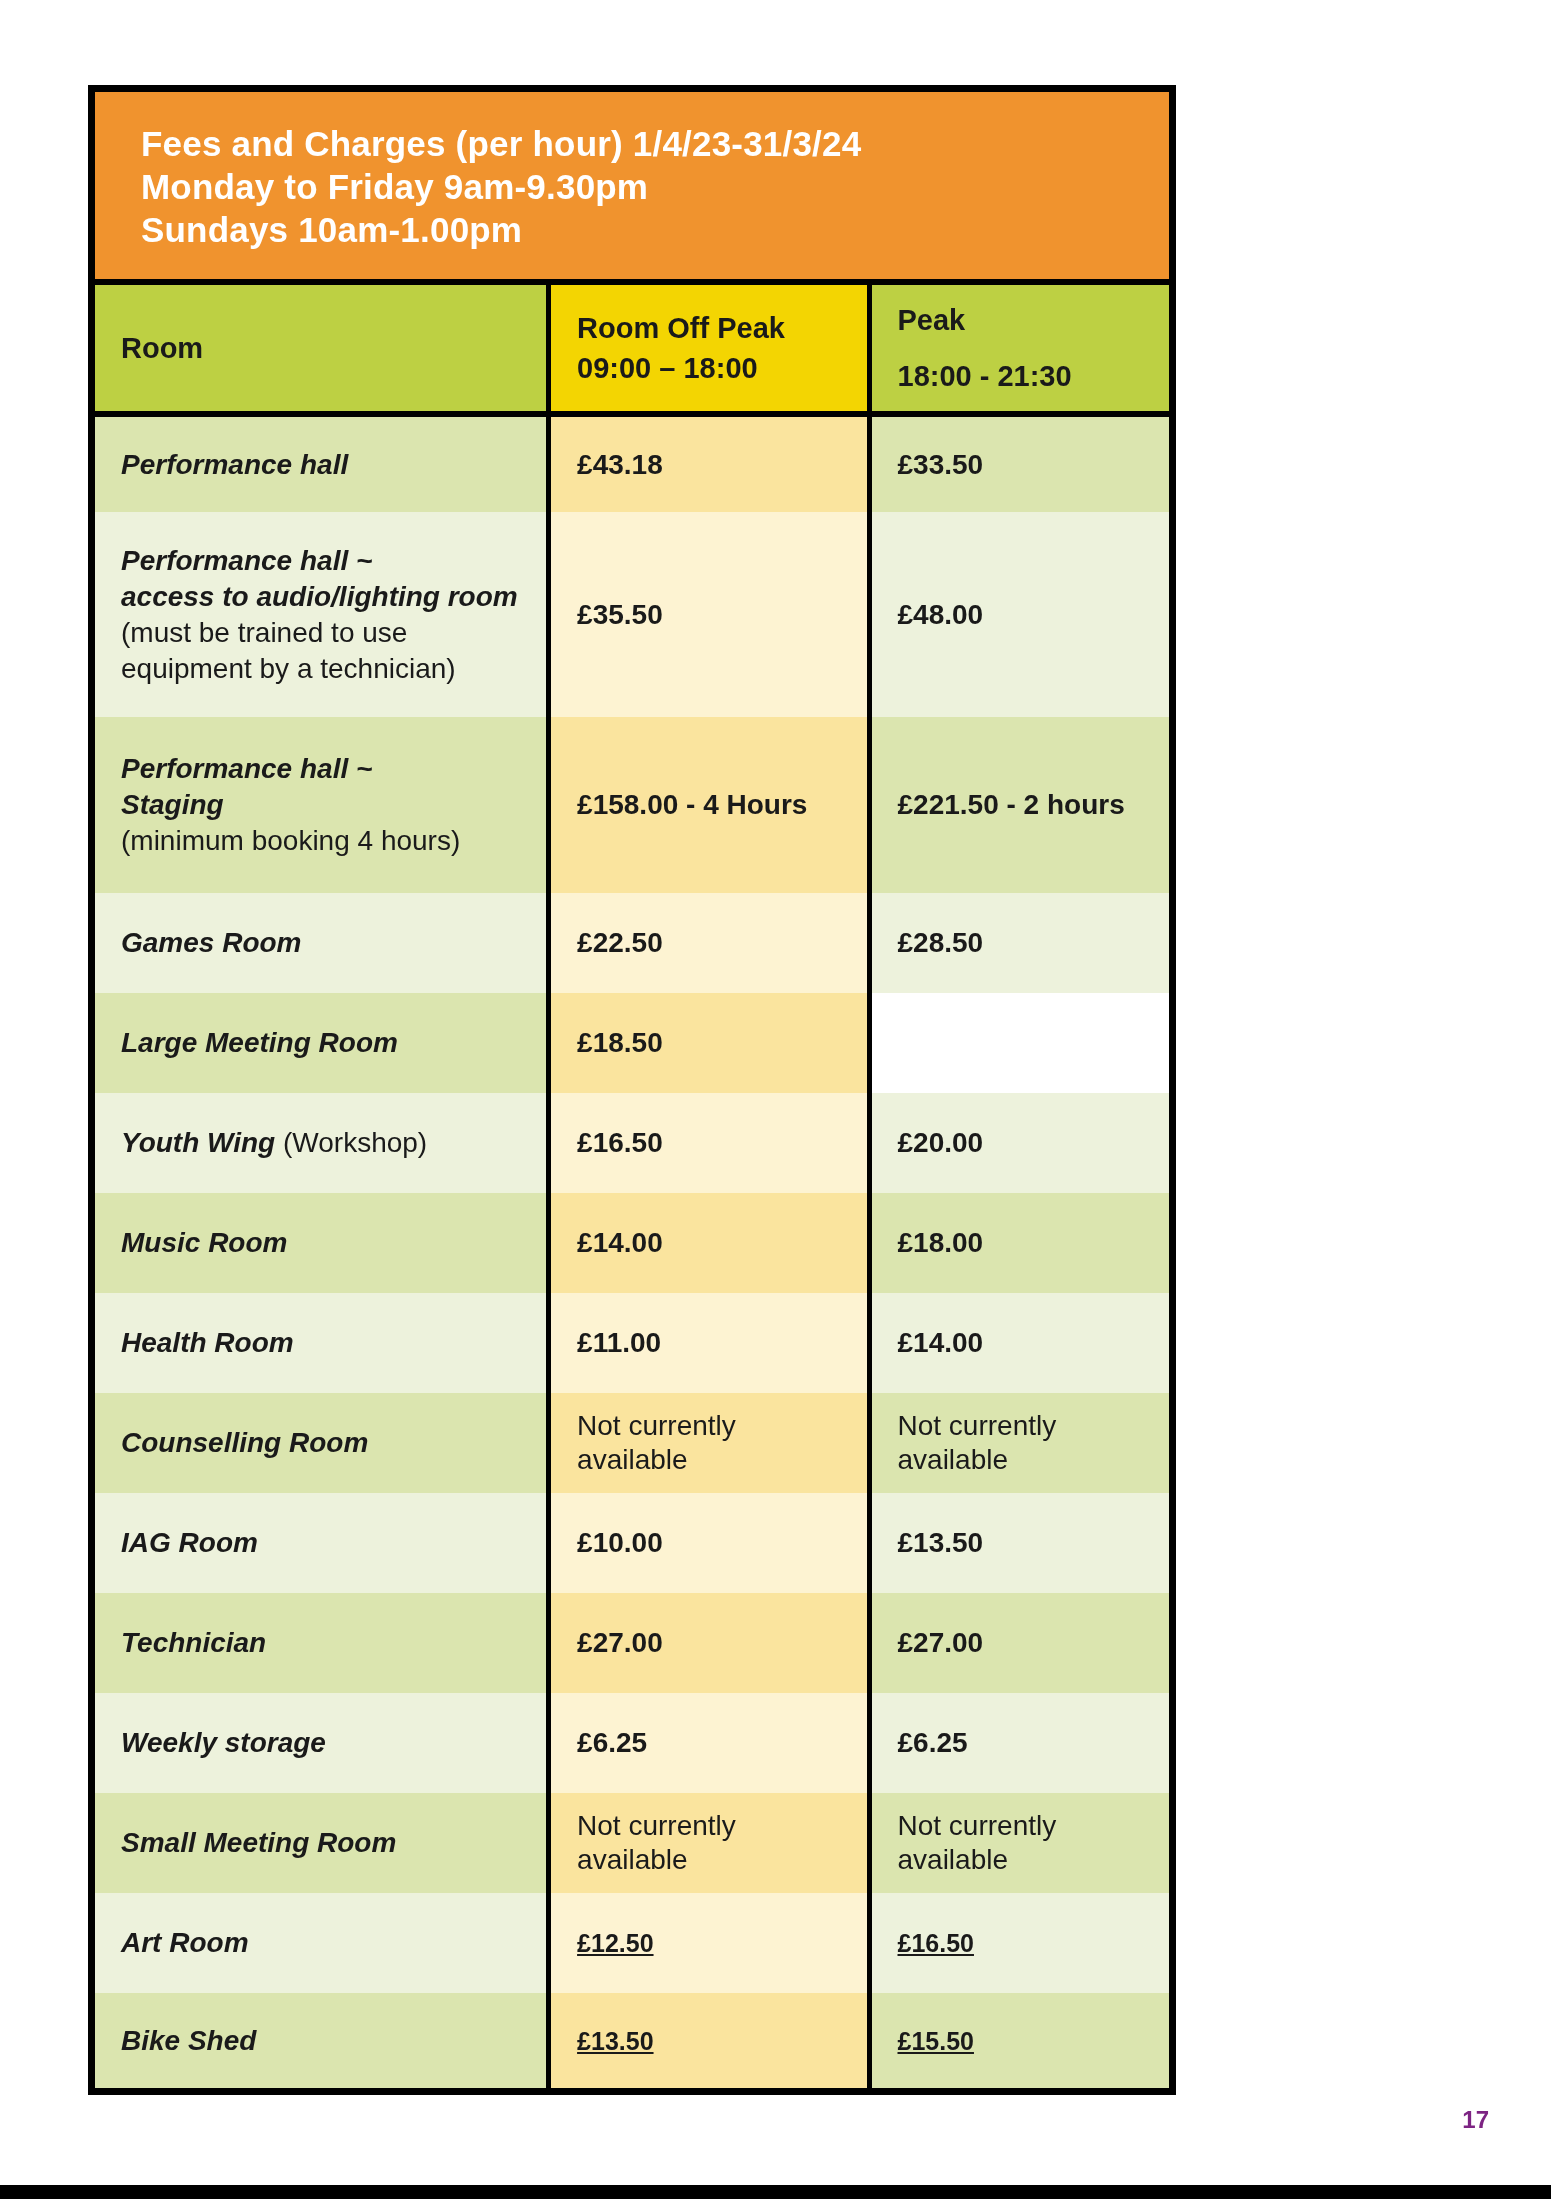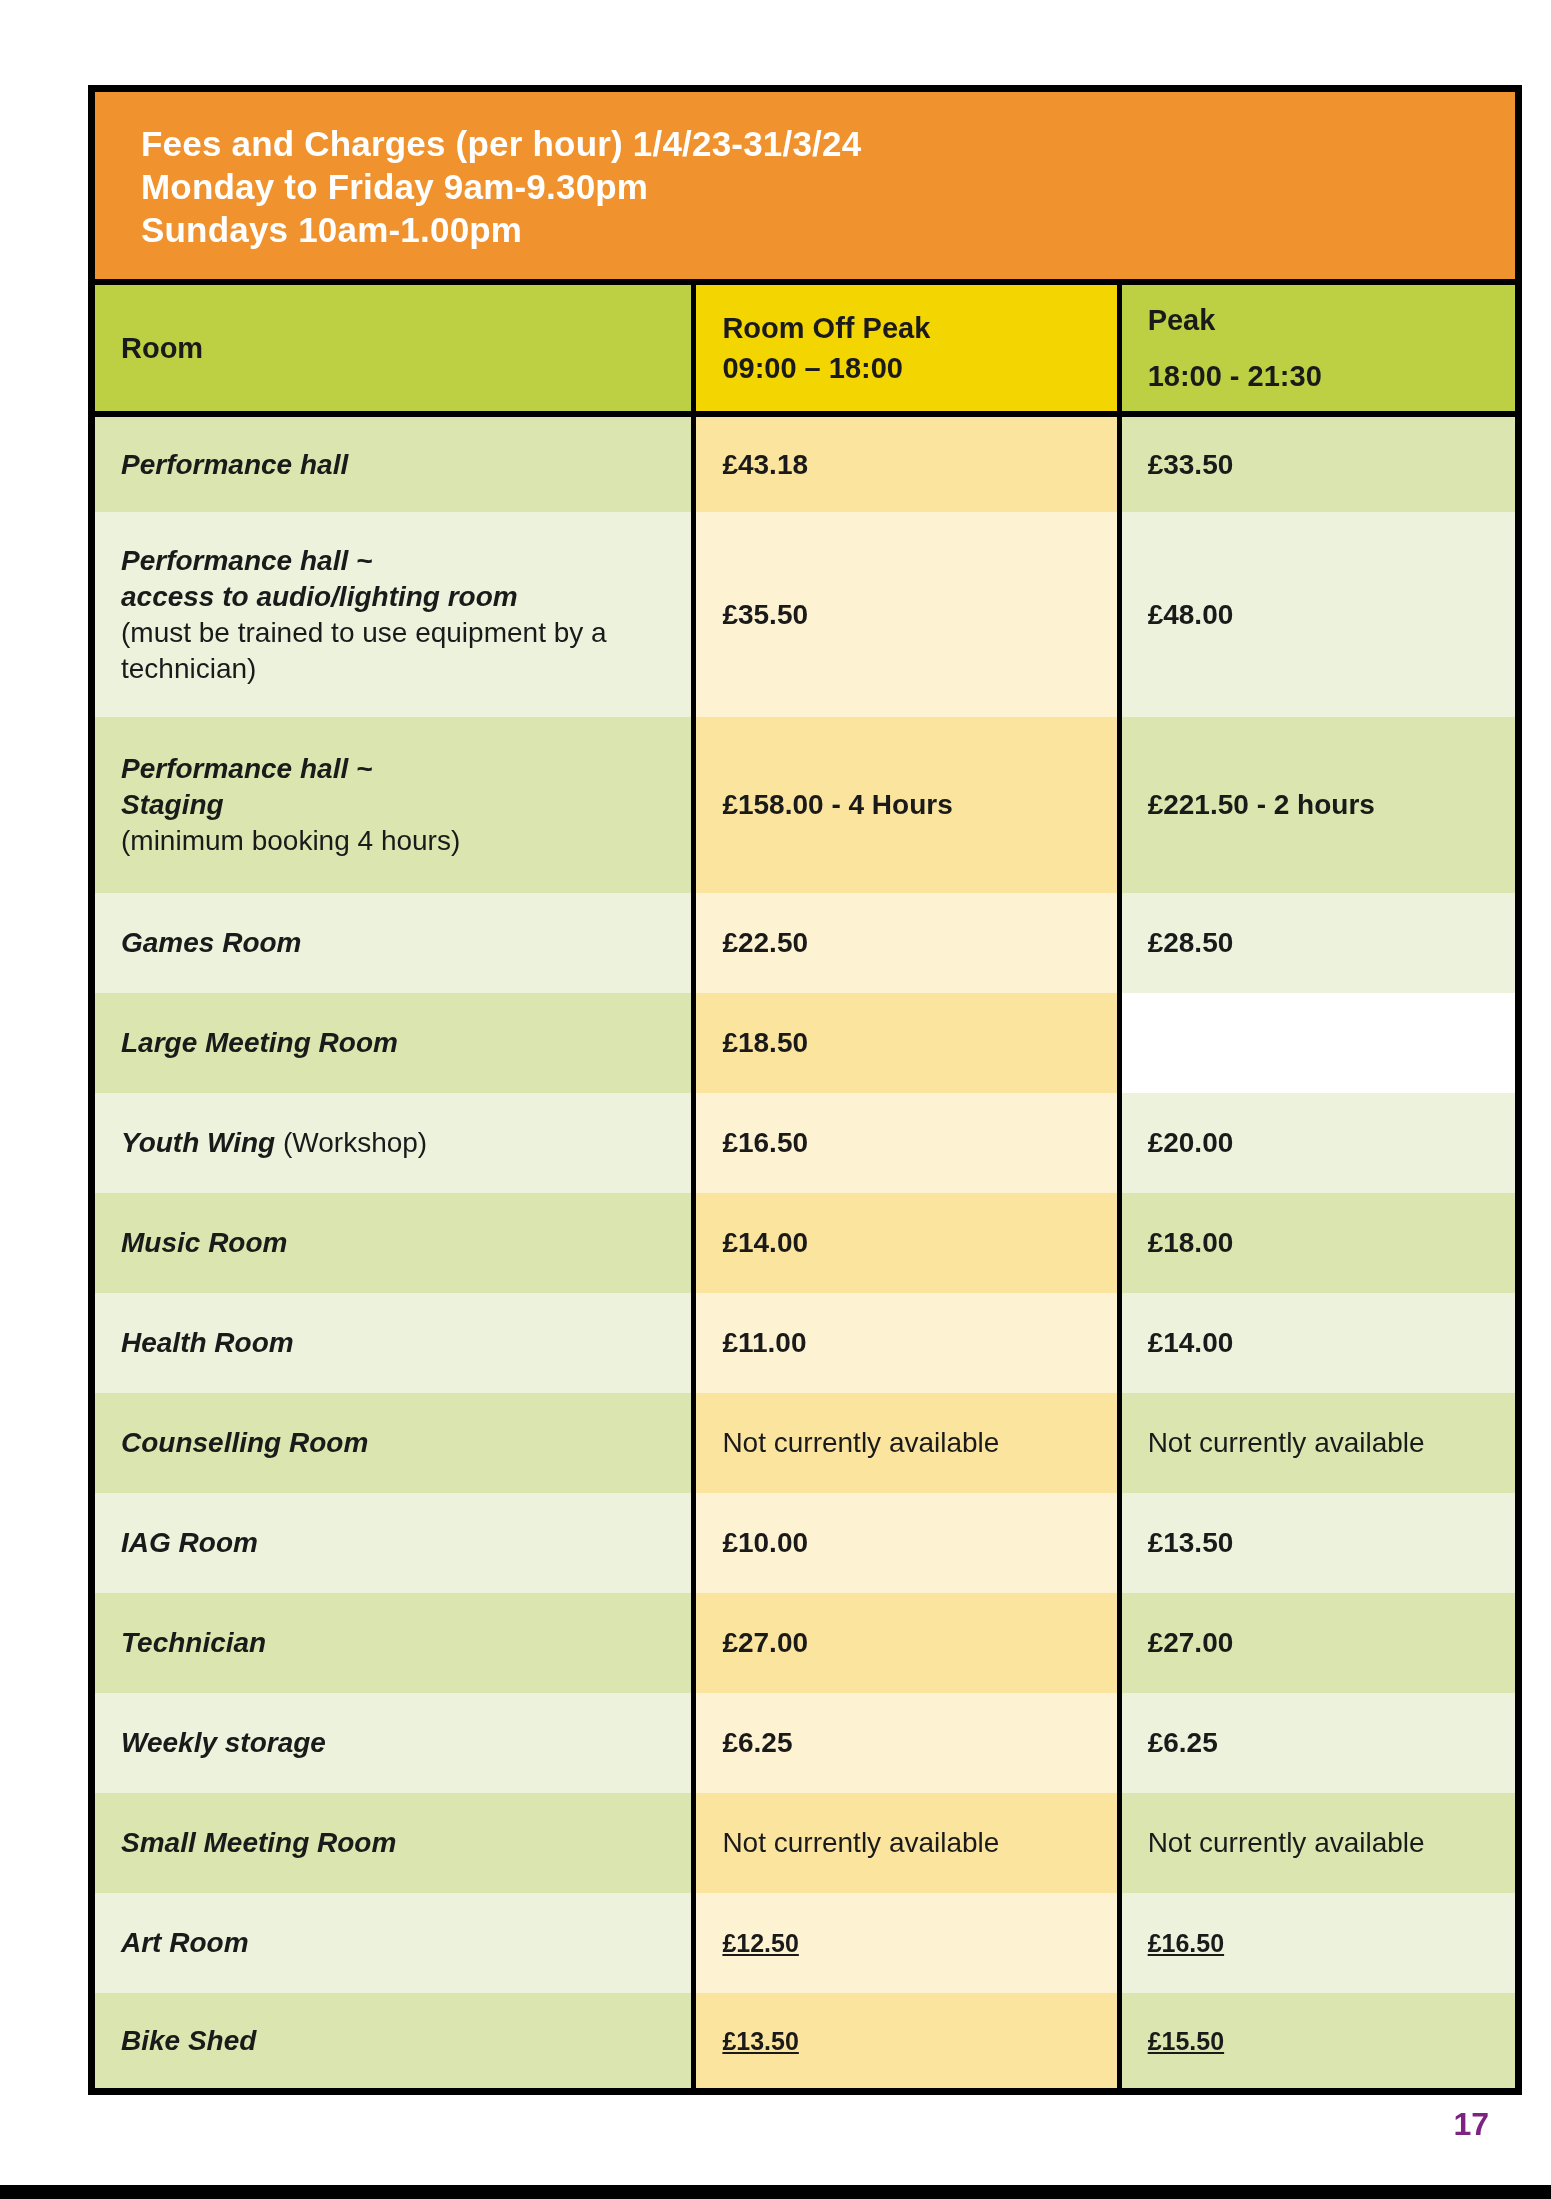--- a/index.html
+++ b/index.html
@@ -13,21 +13,21 @@
     position: relative;
     width: 1551px;
     height: 2199px;
     background: #ffffff;
     overflow: hidden;
   }
   .feestable {
     position: absolute;
     left: 88px;
     top: 85px;
-    width: 1434px;
+    width: 1088px;
     border: 7px solid #000;
     box-sizing: border-box;
     background: #fff;
   }
   .banner {
     background: var(--banner-bg);
     border-bottom: 6px solid #000;
     padding: 30px 42px 28px 46px;
   }
   .banner .bline {
@@ -77,21 +77,21 @@
     font-size: 28px;
     line-height: 34px;
     font-weight: normal;
   }
   .val.bold { font-weight: bold; }
   .val.large { font-size: 25px; line-height: 38px; text-decoration: underline; }
   .page-number {
     position: absolute;
     top: 2106px;
     right: 62px;
-    font-size: 32px;
+    font-size: 24px;
     font-weight: bold;
     color: var(--page-num-color);
   }
   .bottom-strip {
     position: absolute;
     left: 0;
     bottom: 0;
     width: 100%;
     height: 14px;
     background: #000;

